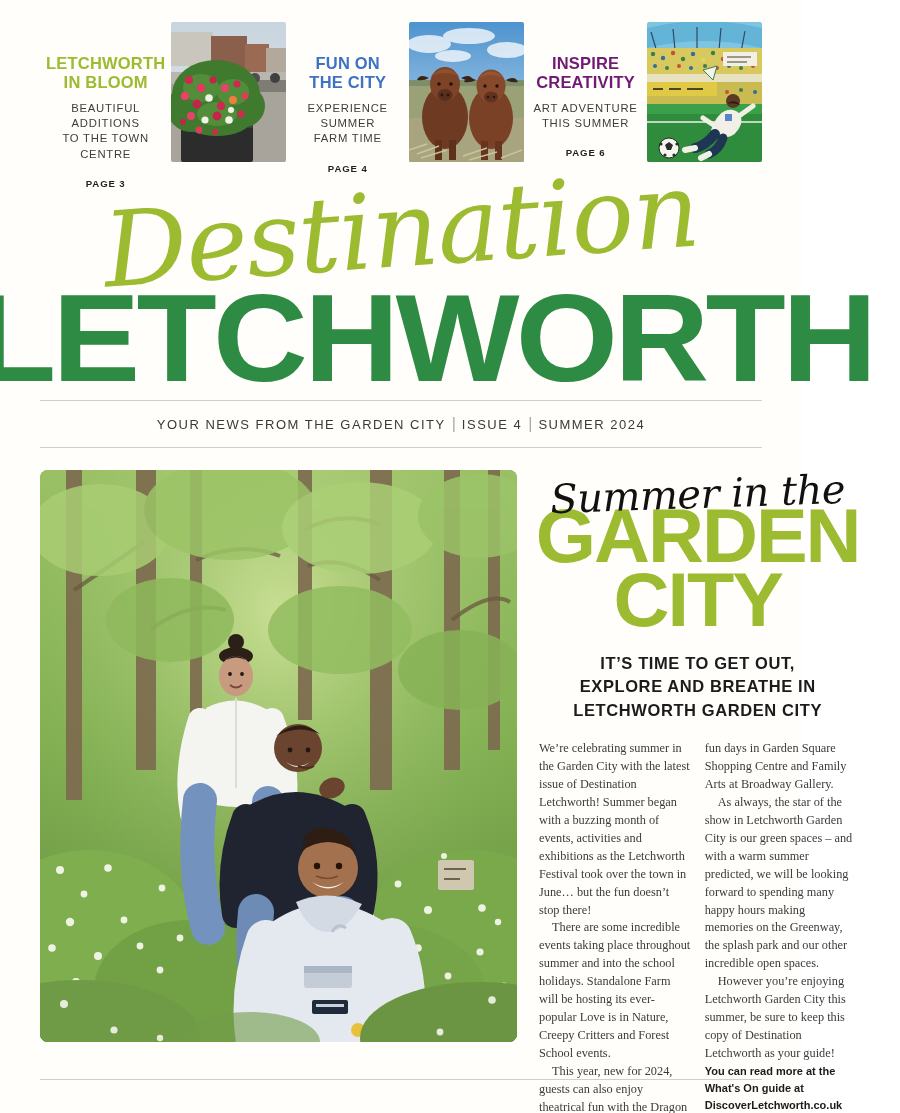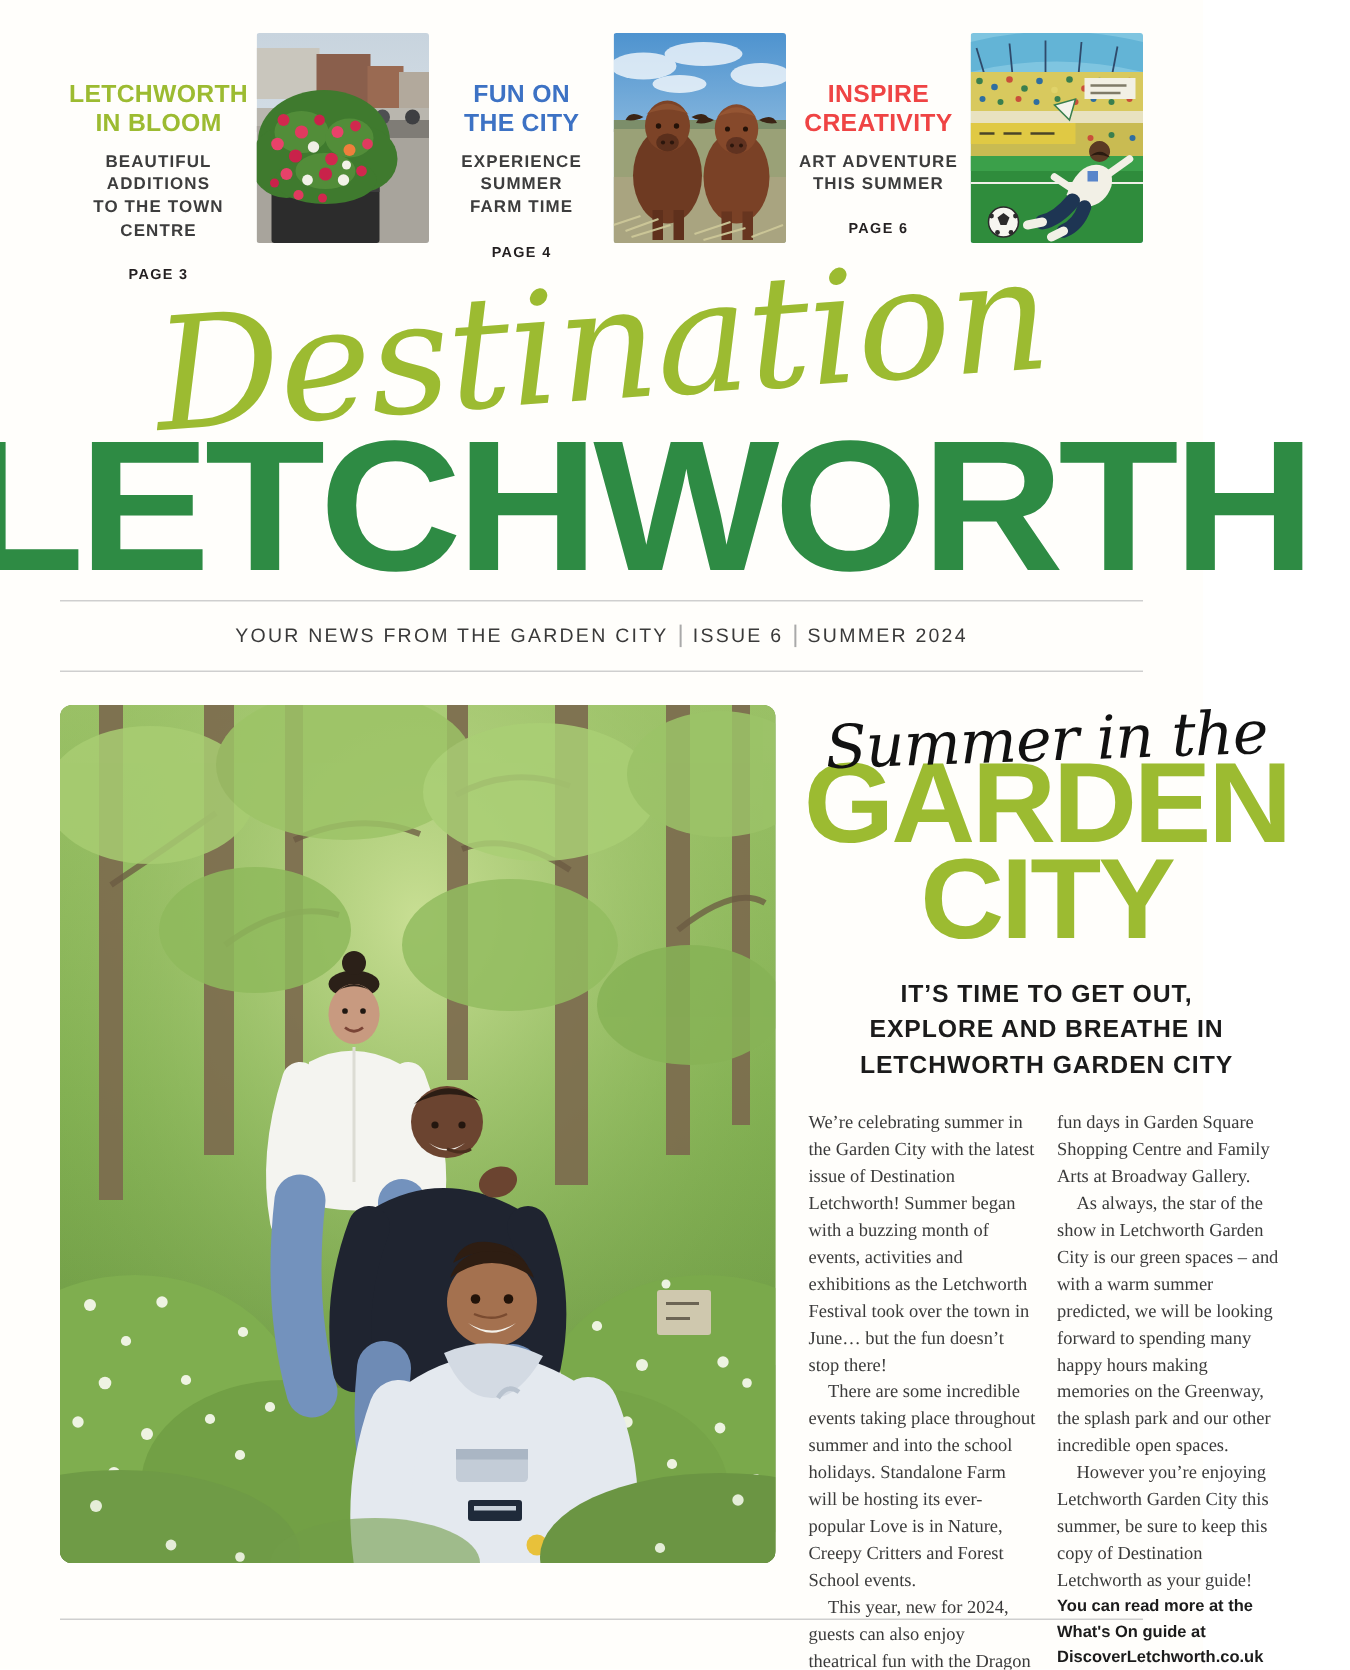--- a/index.html
+++ b/index.html
@@ -44,21 +44,21 @@
   }
   .teaser-title {
     font-weight: bold;
     font-size: 16.5px;
     line-height: 1.18;
     letter-spacing: 0.2px;
     margin: 0 0 8px 0;
   }
   .teaser-sub {
     font-size: 11.3px;
-    font-weight: bold;
+    font-weight: normal;
     letter-spacing: 0.75px;
     line-height: 1.35;
     color: #3d3d3d;
     margin: 0 0 7px 0;
   }
   .teaser-page {
     font-size: 9.6px;
     font-weight: bold;
     letter-spacing: 0.9px;
     color: #231f20;
@@ -370,21 +370,21 @@
             <path d="M60 138 L88 130"></path>
               <path d="M0 128 L18 122"></path>
               <path d="M92 136 L113 128"></path>
           </g>
         </svg>
       </div>
     </div>
 
     <div class="teaser">
       <div class="teaser-text">
-        <div class="teaser-title" style="color:#ef4444;">
+        <div class="teaser-title" style="color:#701a75;">
           <span>INSPIRE</span><br>
           <span>CREATIVITY</span>
         </div>
         <div class="teaser-sub">
           <span>ART ADVENTURE</span><br>
           <span>THIS SUMMER</span>
         </div>
         <div class="teaser-page">PAGE 6</div>
       </div>
       <div class="teaser-photo">
@@ -477,21 +477,21 @@
       </div>
     </div>
   </div>
 
   <div class="masthead">
     <div class="masthead-script">Destination</div>
     <div class="masthead-main">LETCHWORTH</div>
   </div>
 
   <div class="strap-wrap">
-    <span class="strapline">YOUR NEWS FROM THE GARDEN CITY</span><span class="strap-sep">|</span><span class="strapline">ISSUE 6</span><span class="strap-sep">|</span><span class="strapline">SUMMER 2024</span>
+    <span class="strapline">YOUR NEWS FROM THE GARDEN CITY</span><span class="strap-sep">|</span><span class="strapline">ISSUE 4</span><span class="strap-sep">|</span><span class="strapline">SUMMER 2024</span>
   </div>
 
   <div class="main">
 
     <div class="hero-photo">
       <svg viewBox="0 0 477 572" preserveAspectRatio="xMidYMid slice">
         <defs>
           <linearGradient id="wood" x1="0" y1="0" x2="0" y2="1">
             <stop offset="0%" stop-color="#9cc267"></stop>
             <stop offset="45%" stop-color="#7fae4f"></stop>

